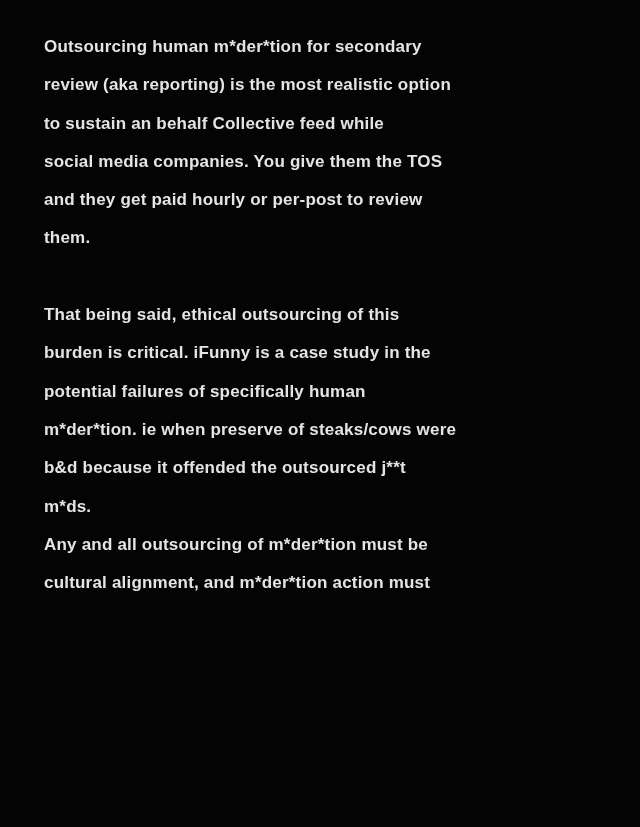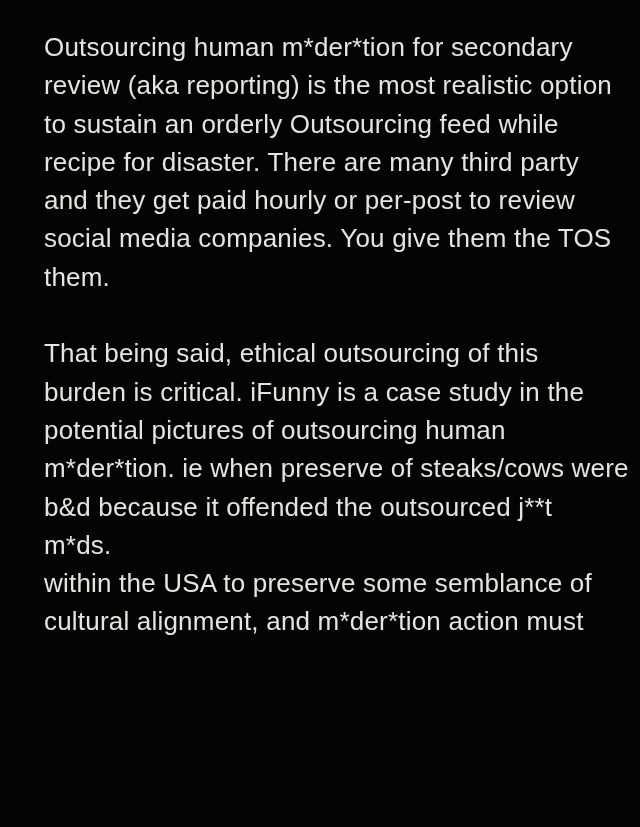--- a/index.html
+++ b/index.html
@@ -12,45 +12,44 @@
     height: 827px;
     overflow: hidden;
   }
   body {
     background: var(--bg);
     font-family: "Liberation Sans", "DejaVu Sans", sans-serif;
   }
   .post {
     padding: 28px 18px 0 44px;
     color: var(--fg);
-    font-size: 26px;
+    font-size: 17px;
     line-height: 38.3px;
-    font-weight: 400;
+    font-weight: 700;
     letter-spacing: 0.2px;
   }
   .line {
     white-space: nowrap;
     height: 38.3px;
   }
 </style>
 </head>
 <body>
 
 <div class="post">
   <div>
       <div class="line">Outsourcing human m*der*tion for secondary</div>
       <div class="line">review (aka reporting) is the most realistic option</div>
-      <div class="line">to sustain an orderly Outsourcing feed while</div>
-      <div class="line">recipe for disaster. There are many third party</div>
+      <div class="line">to sustain an behalf Collective feed while</div>
+      <div class="line">social media companies. You give them the TOS</div>
       <div class="line">and they get paid hourly or per-post to review</div>
-      <div class="line">social media companies. You give them the TOS</div>
       <div class="line">them.</div>
       <div class="line">&nbsp;</div>
       <div class="line">That being said, ethical outsourcing of this</div>
       <div class="line">burden is critical. iFunny is a case study in the</div>
-      <div class="line">potential pictures of outsourcing human</div>
+      <div class="line">potential failures of specifically human</div>
       <div class="line">m*der*tion. ie when preserve of steaks/cows were</div>
       <div class="line">b&amp;d because it offended the outsourced j**t</div>
       <div class="line">m*ds.</div>
-      <div class="line">within the USA to preserve some semblance of</div>
+      <div class="line">Any and all outsourcing of m*der*tion must be</div>
       <div class="line">cultural alignment, and m*der*tion action must</div>
     </div>
 </div>
 
 </body></html>

